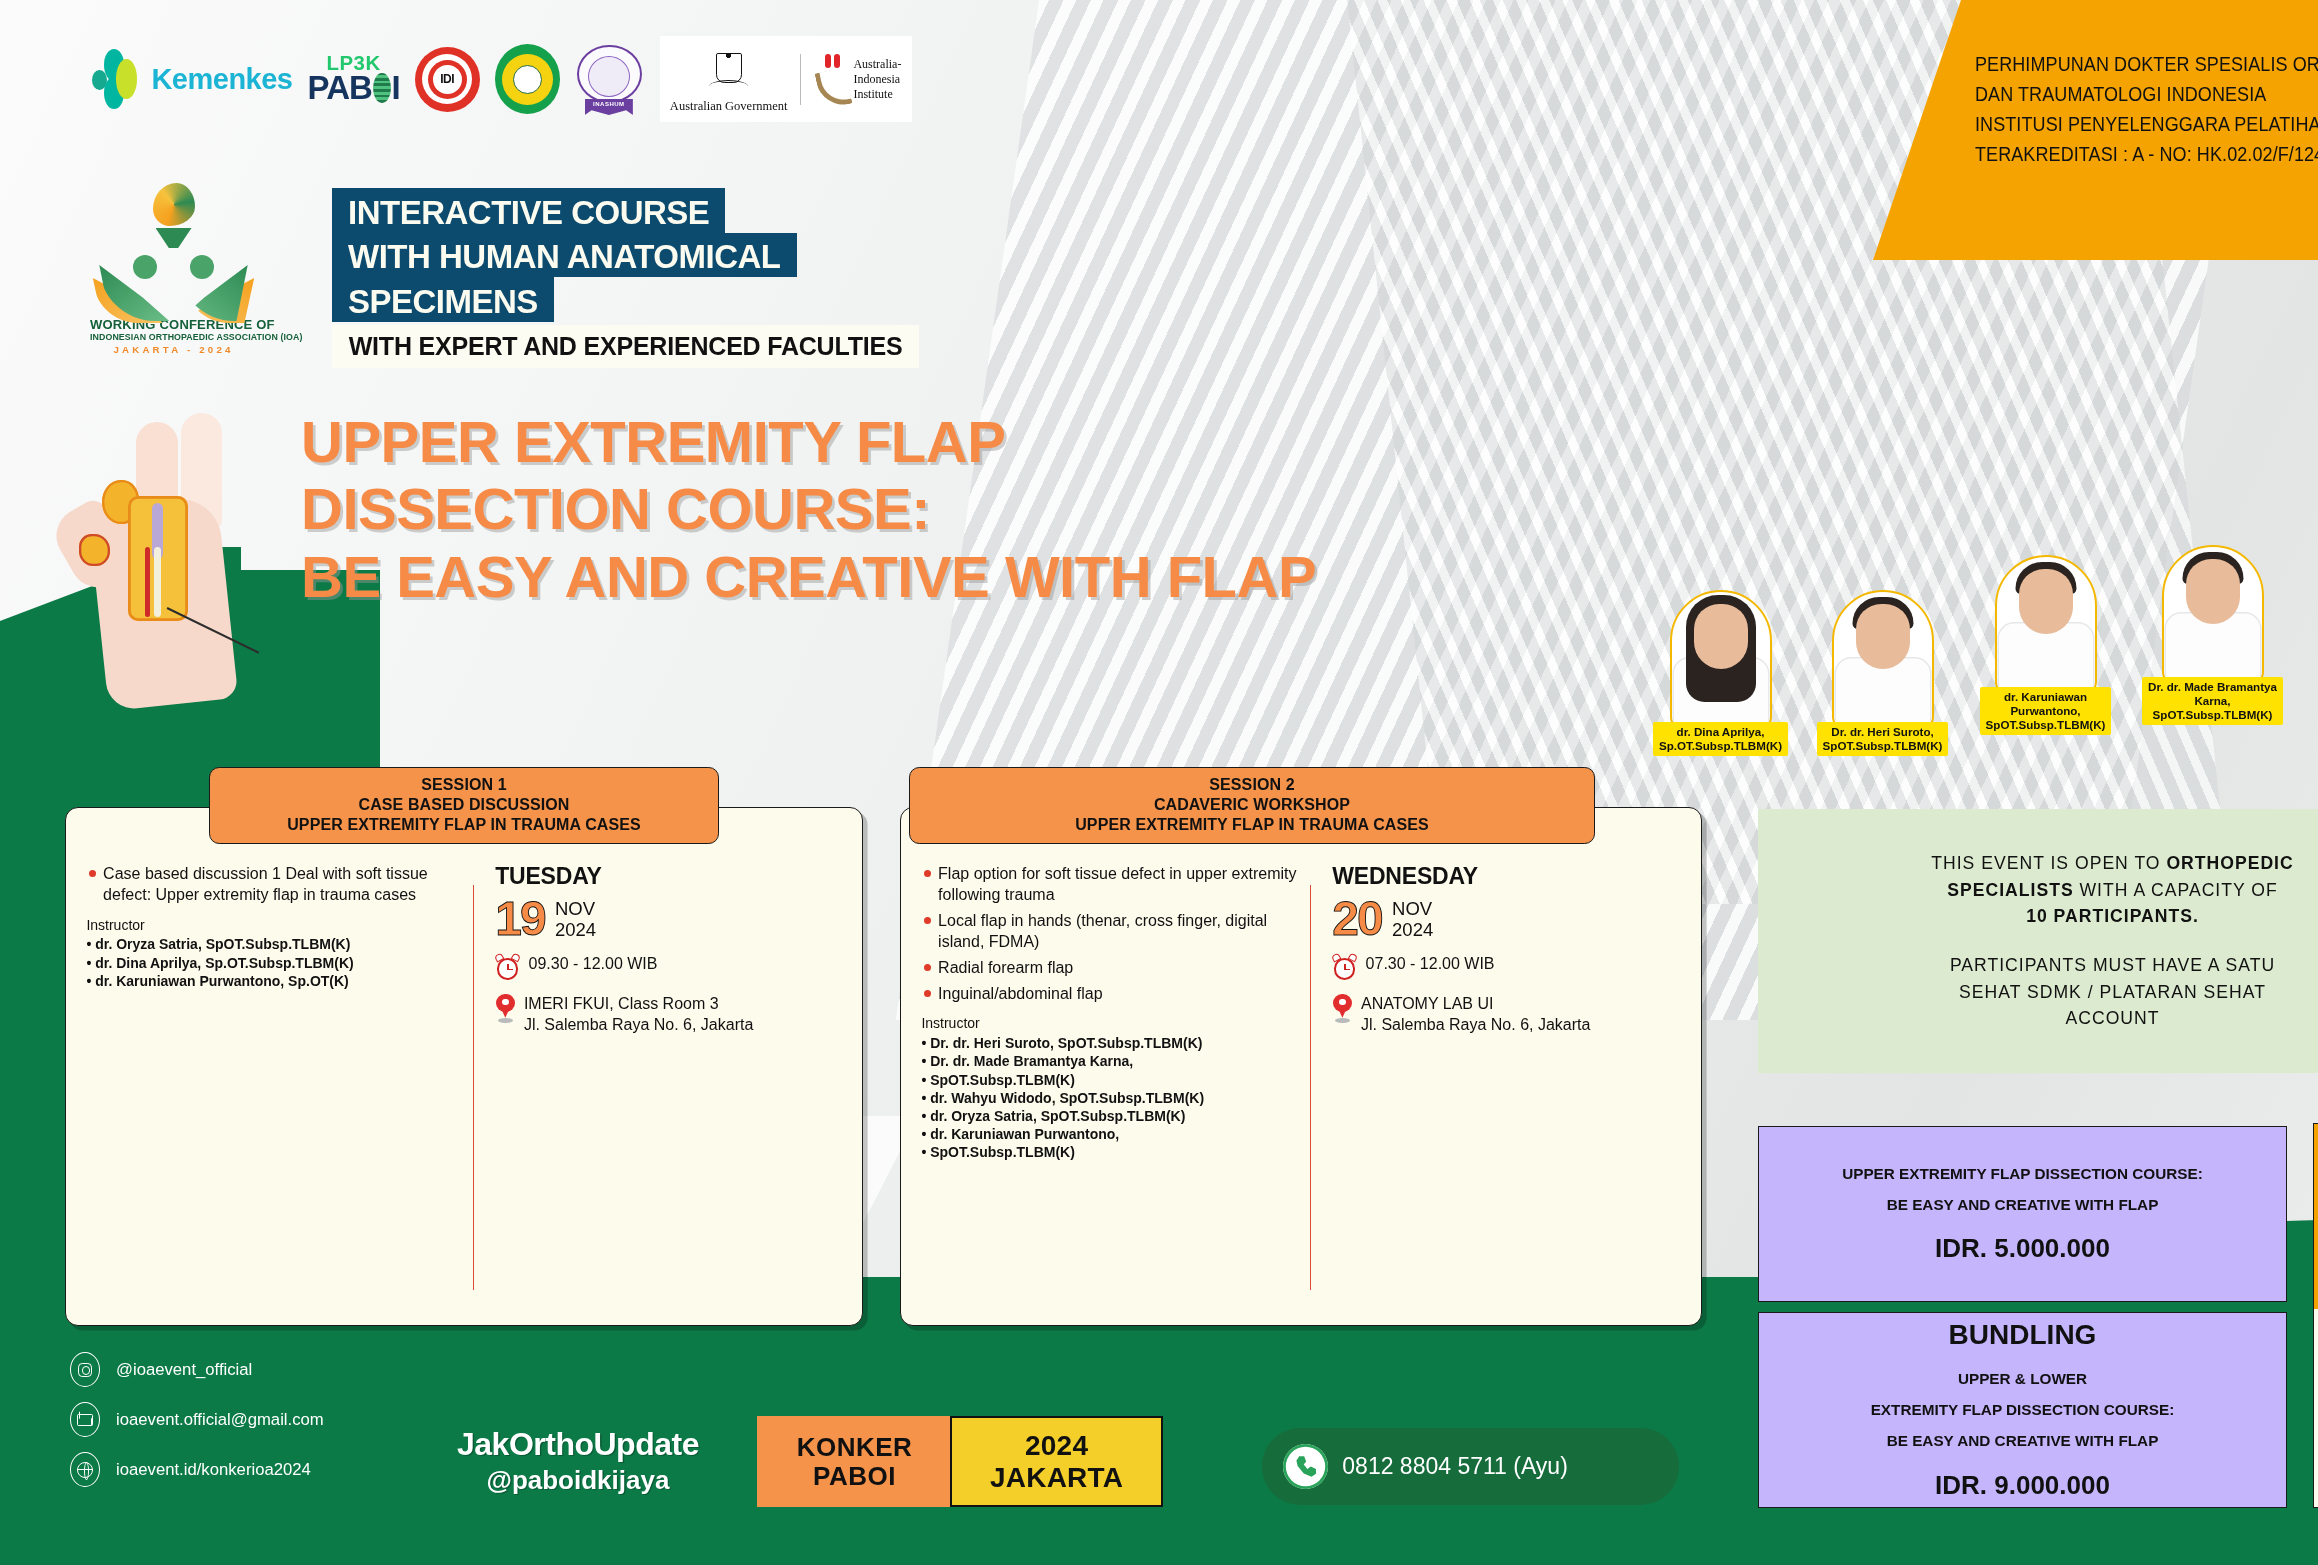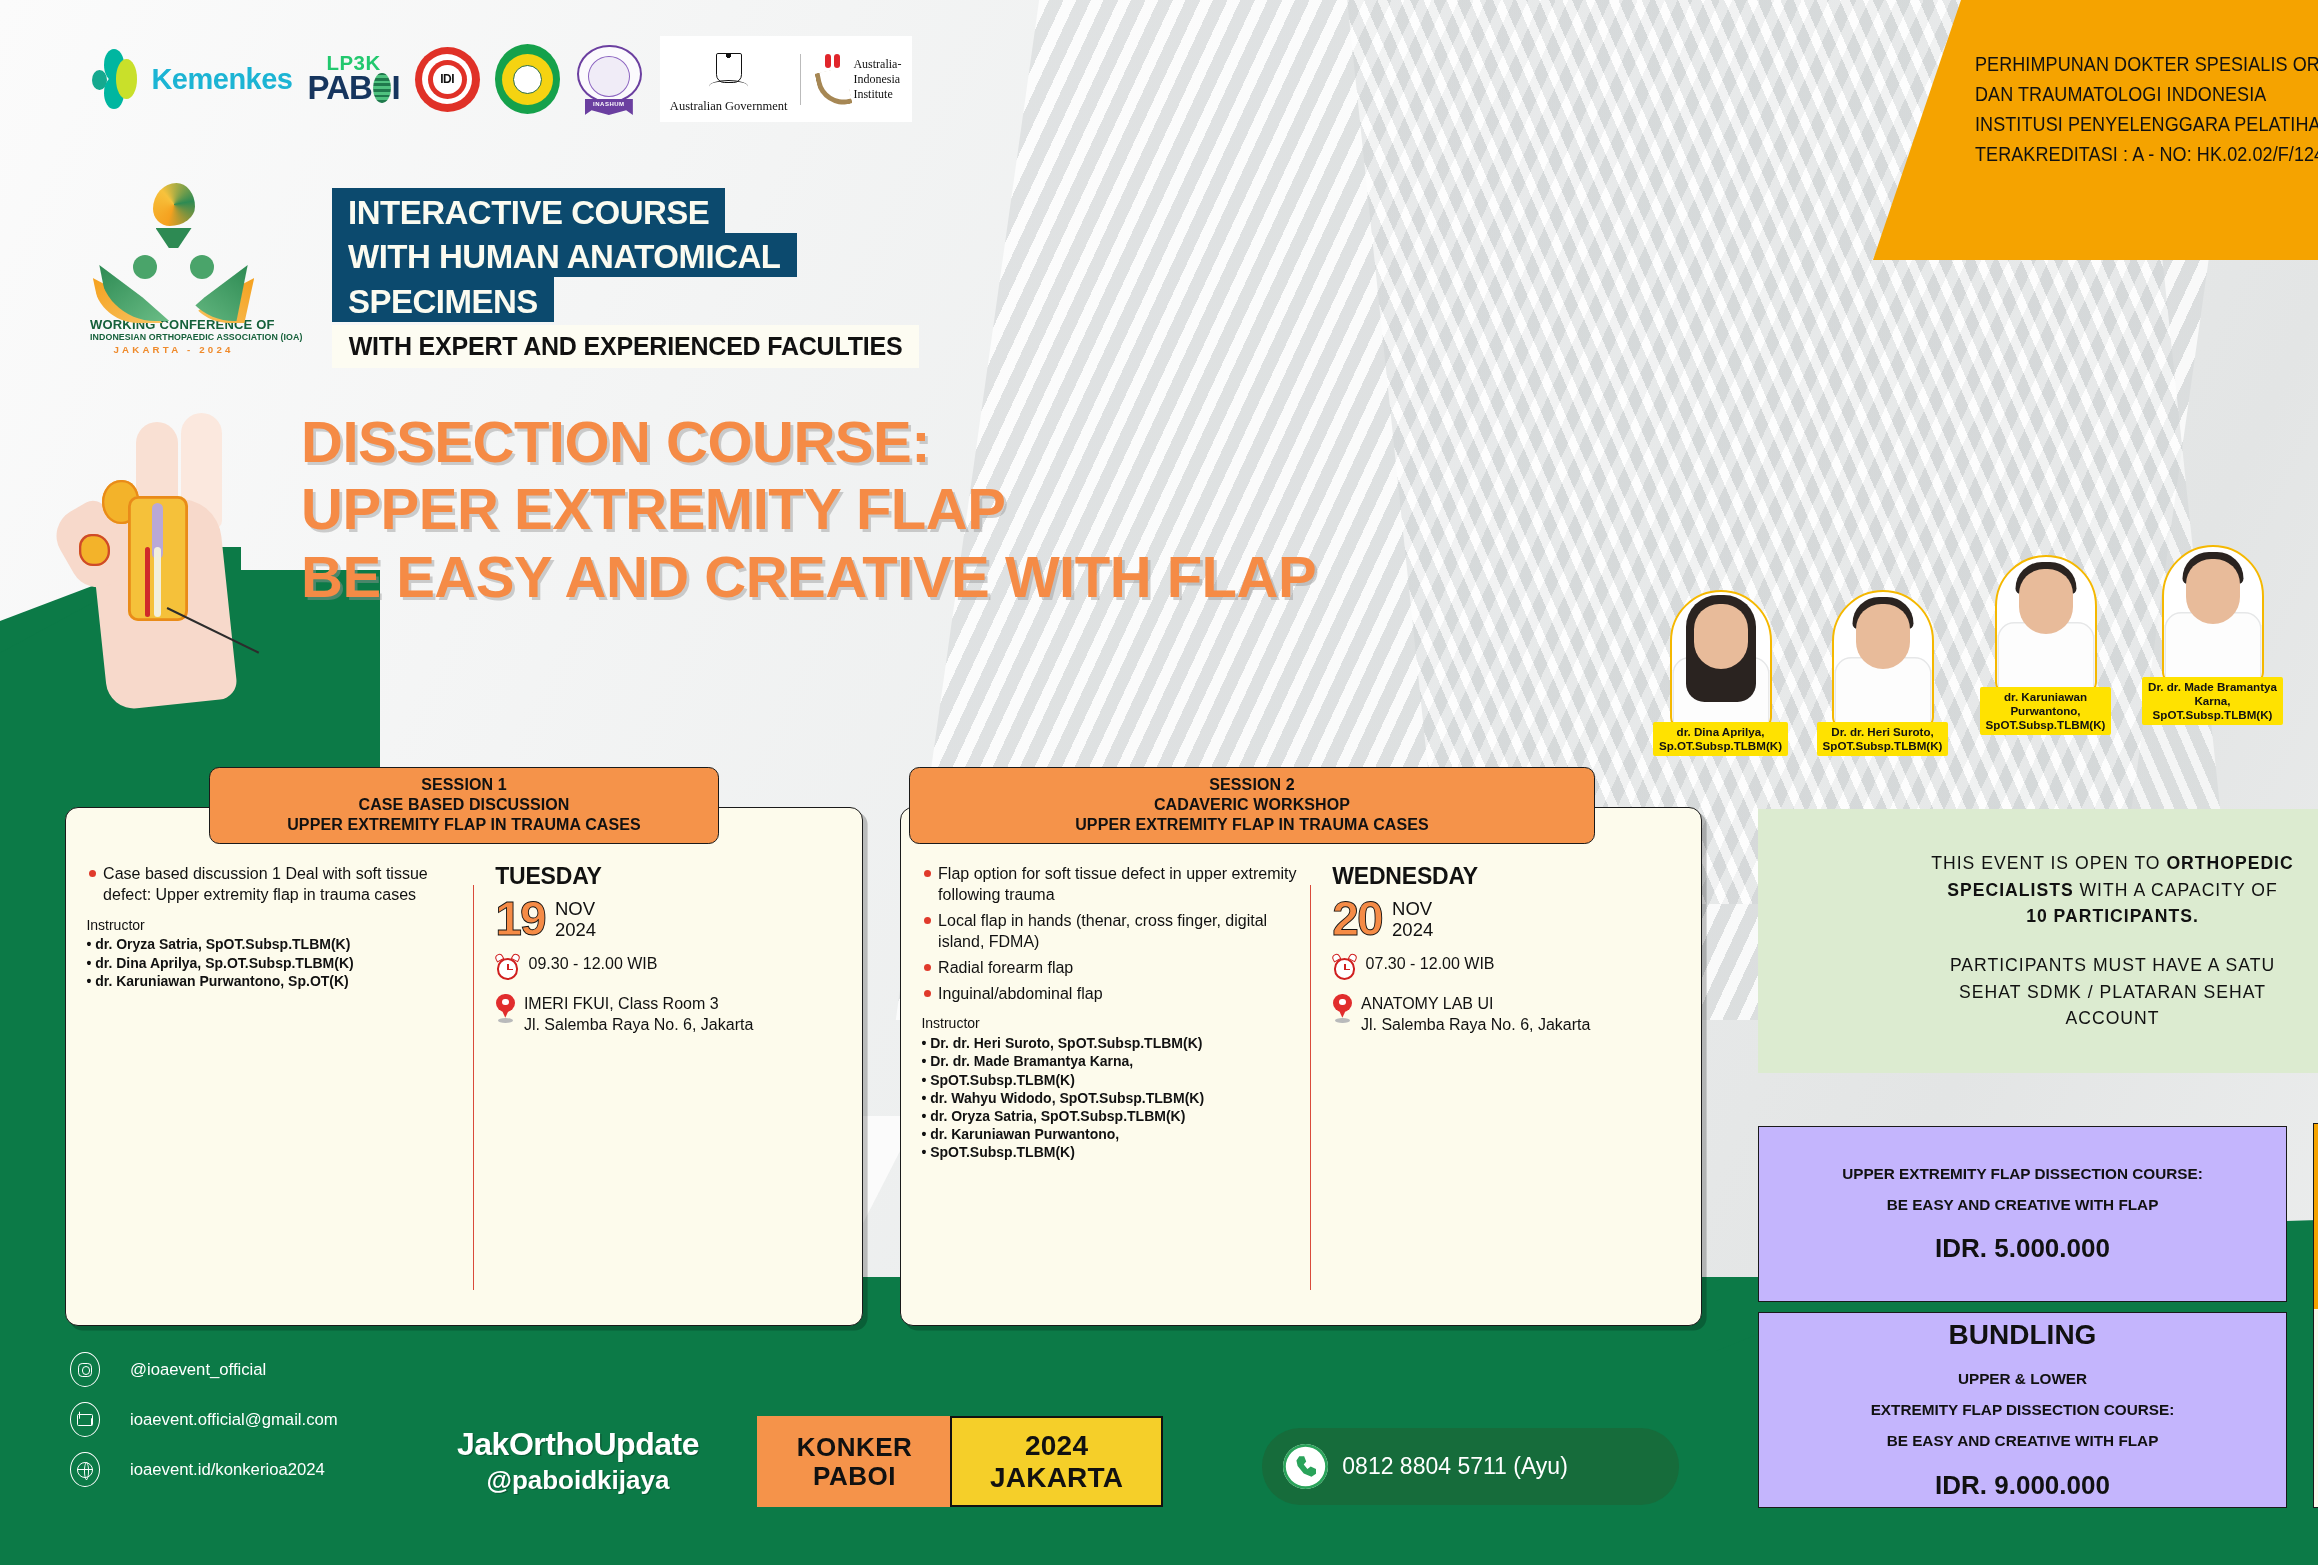--- a/index.html
+++ b/index.html
@@ -213,21 +213,21 @@
      font-family:"Liberation Sans Narrow","Liberation Sans",sans-serif;}
   .price .bundle{font-size:28px;font-weight:bold;color:#111;margin-bottom:5.6px;
      font-family:"Liberation Sans Narrow","Liberation Sans",sans-serif;}
 
   .qrpanel{position:absolute;left:2313px;top:1123px;width:399px;height:385px;background:#fdfbec;border:1.9px solid #1a1a1a;}
   .qrtop{height:185px;background:#f5a300;display:flex;flex-direction:column;align-items:center;justify-content:center;text-align:center;}
   .qrwrap{display:flex;flex-direction:column;align-items:center;padding-top:8.3px;}
 
   
   .contacts{position:absolute;left:70px;bottom:63px;color:#fff;}
-  .crow{display:flex;align-items:center;gap:30px;margin-bottom:15px;}
+  .crow{display:flex;align-items:center;gap:16px;margin-bottom:15px;}
   .crow .t{font-size:16.7px;font-family:"Liberation Sans Narrow","Liberation Sans",sans-serif;white-space:nowrap;}
   .ic{width:30px;height:35px;border:1.9px solid #fff;border-radius:50%;display:flex;align-items:center;justify-content:center;flex:none;}
   .ic-ig .sq{width:14px;height:14px;border:1.9px solid #fff;border-radius:4.2px;position:relative;}
   .ic-ig .sq:after{content:"";position:absolute;left:2.8px;top:2.8px;width:6.5px;height:6.5px;border:1.4px solid #fff;border-radius:50%;}
   .ic-mail .env{width:16px;height:12px;border:1.9px solid #fff;border-radius:1.4px;position:relative;}
   .ic-mail .env:after{content:"";position:absolute;left:0.5px;top:0;width:11px;height:6.5px;border-left:1.9px solid #fff;border-right:1.9px solid #fff;
      transform:skewY(28deg);}
   .ic-globe .gl{width:16px;height:16px;border:1.4px solid #fff;border-radius:50%;position:relative;}
   .ic-globe .gl:before{content:"";position:absolute;left:6px;top:-0.5px;width:2.8px;height:16px;border:1.4px solid #fff;border-radius:50%;}
   .ic-globe .gl:after{content:"";position:absolute;left:-0.9px;top:6px;width:16px;height:1.9px;border-top:1.4px solid #fff;}
@@ -374,22 +374,22 @@
     <div class="thumbflap"></div>
       <div class="flapA"></div>
       <div class="flapB"></div>
     <div class="vesA"></div>
       <div class="vesC"></div>
       <div class="vesB"></div>
       <div class="probe"></div>
   </div>
 
   <div class="bigtitle">
+    <div>UPPER EXTREMITY FLAP</div>
     <div>DISSECTION COURSE:</div>
-    <div>UPPER EXTREMITY FLAP</div>
     <div>BE EASY AND CREATIVE WITH FLAP</div>
   </div>
 
   <div class="speakers">
     <div class="spk" style="left:0;">
       <div class="ph">
         <div class="coat"></div>
           <div class="hair" style="width:70px;height:107px;border-radius:32px 32px 18.5px 18.5px;top:2.8px;"></div>
         <div class="face"></div>
       </div>

